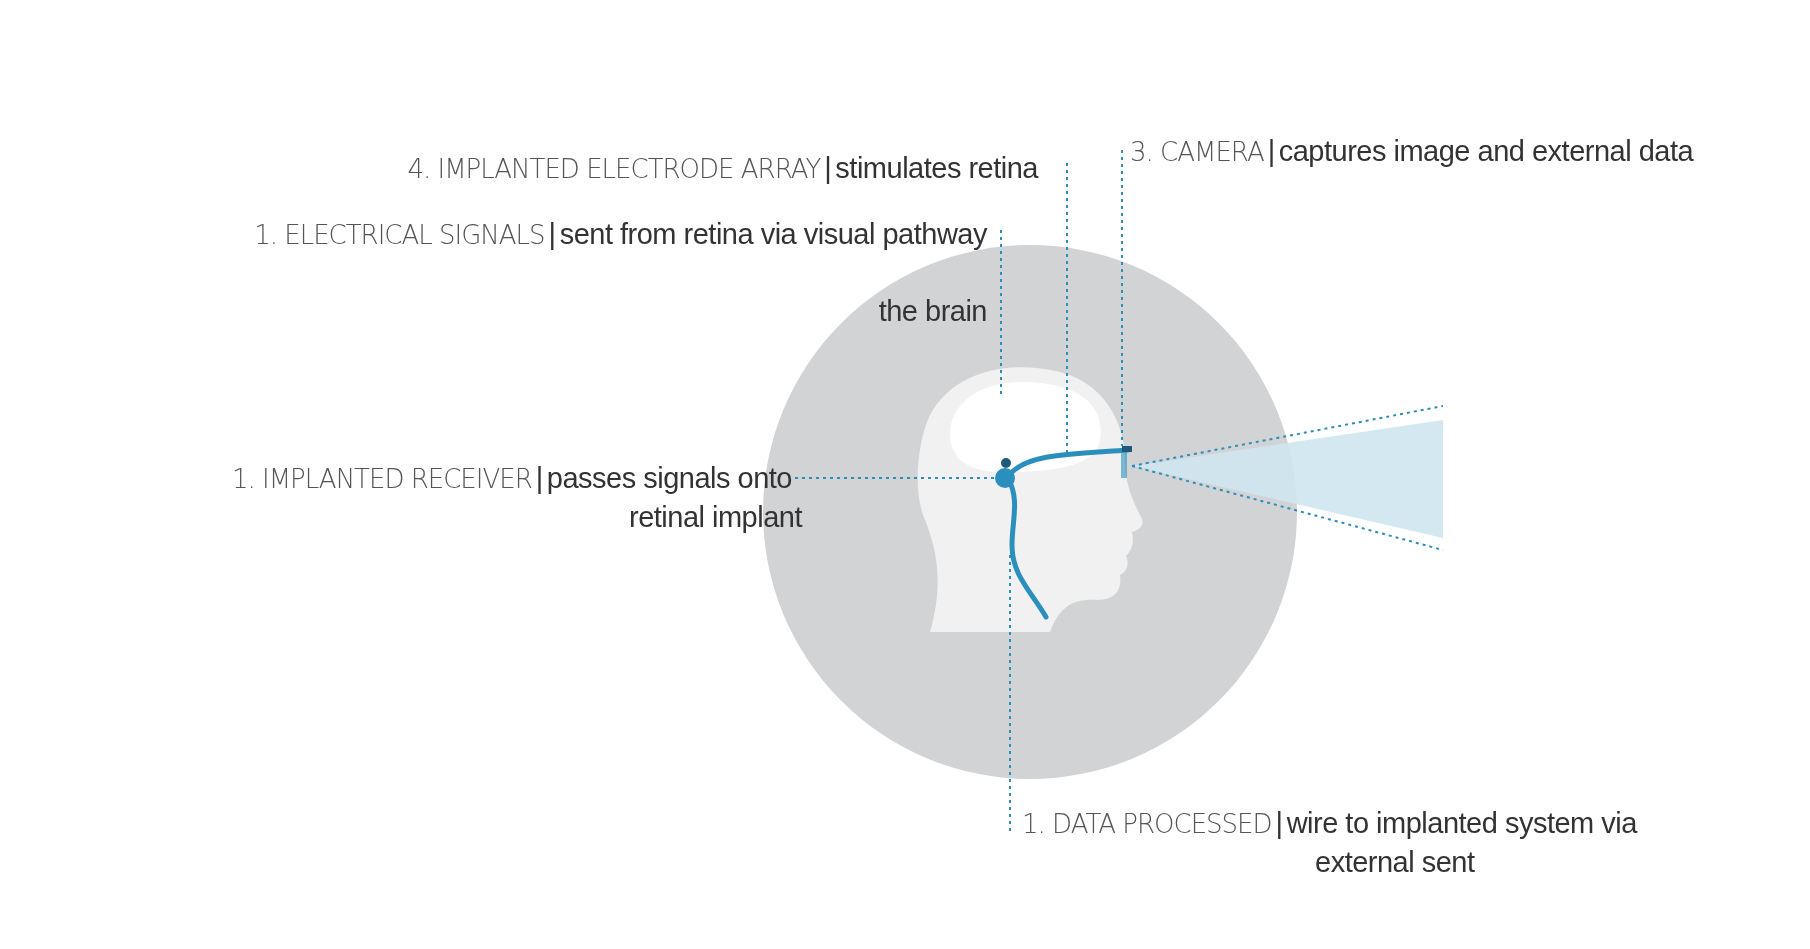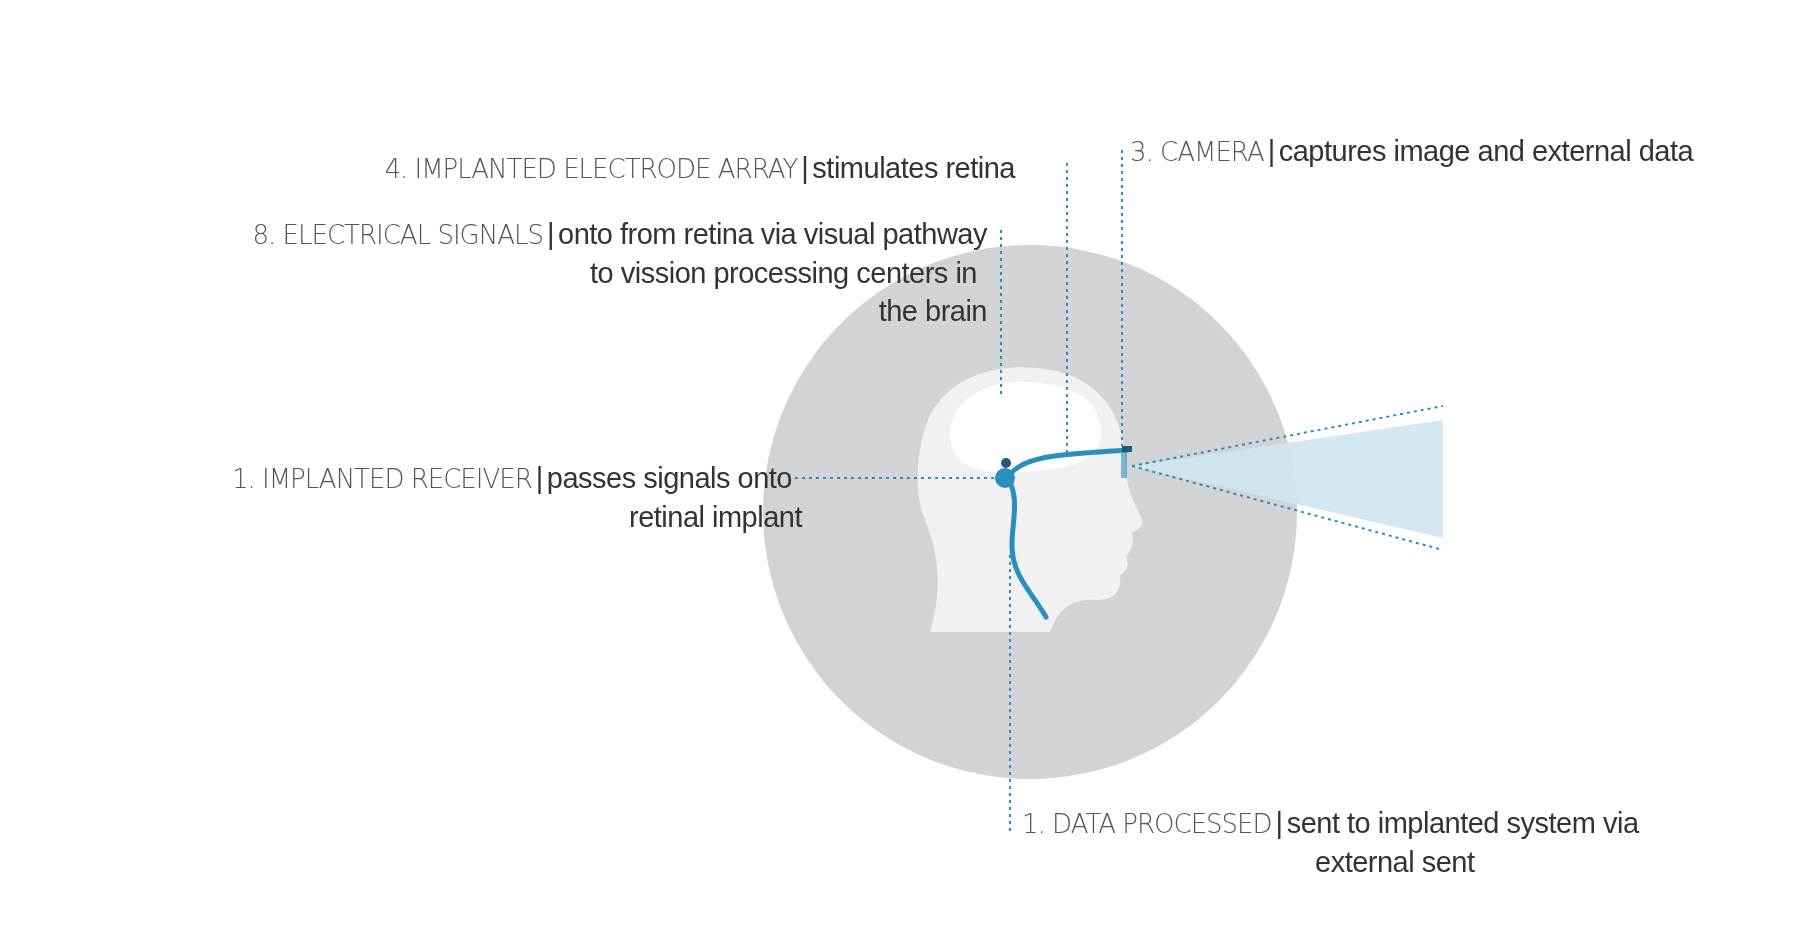--- a/index.html
+++ b/index.html
@@ -36,31 +36,31 @@
   <line x1="1067" y1="163" x2="1067" y2="456" stroke="#2a8fbd" stroke-width="2" stroke-dasharray="3,4"></line>
   <line x1="1001" y1="230" x2="1001" y2="397" stroke="#2a8fbd" stroke-width="2" stroke-dasharray="3,4"></line>
   <line x1="795" y1="478" x2="995" y2="478" stroke="#2a8fbd" stroke-width="2" stroke-dasharray="3,4"></line>
   <line x1="1010" y1="555" x2="1010" y2="835" stroke="#2a8fbd" stroke-width="2" stroke-dasharray="3,4"></line>
 </svg>
 
 <div class="lbl" style="left:1130px;top:132px;">
   <span class="title">3. CAMERA</span><span class="sep">|</span><span class="desc">captures image and external data</span><br>
 </div>
 
-<div class="lbl r" style="right:795px;top:149px;">
+<div class="lbl r" style="right:772px;top:149px;">
   <span class="title">4. IMPLANTED ELECTRODE ARRAY</span><span class="sep">|</span><span class="desc">stimulates retina</span>
 </div>
 
 <div class="lbl r" style="right:823px;top:215px;">
-  <span class="title">8. ELECTRICAL SIGNALS</span><span class="sep">|</span><span class="desc">onto from retina via visual pathway</span><br>
-  <span class="desc" style="margin-right:10px;">to vission processing centers in</span><br>
+  <span class="title">1. ELECTRICAL SIGNALS</span><span class="sep">|</span><span class="desc">sent from retina via visual pathway</span><br>
+  <br>
   <span class="desc">the brain</span>
 </div>
 
 <div class="lbl r" style="right:1018px;top:459px;">
   <span class="title">1. IMPLANTED RECEIVER</span><span class="sep">|</span><span class="desc">passes signals onto</span><br>
   <span class="desc" style="margin-right:-10px;">retinal implant</span>
 </div>
 
 <div class="lbl" style="left:1022px;top:804px;">
-  <span class="title">1. DATA PROCESSED</span><span class="sep">|</span><span class="desc">sent to implanted system via</span><br>
+  <span class="title">1. DATA PROCESSED</span><span class="sep">|</span><span class="desc">wire to implanted system via</span><br>
   <span class="desc" style="margin-left:293px;">external sent</span>
 </div>
 
 </body></html>

